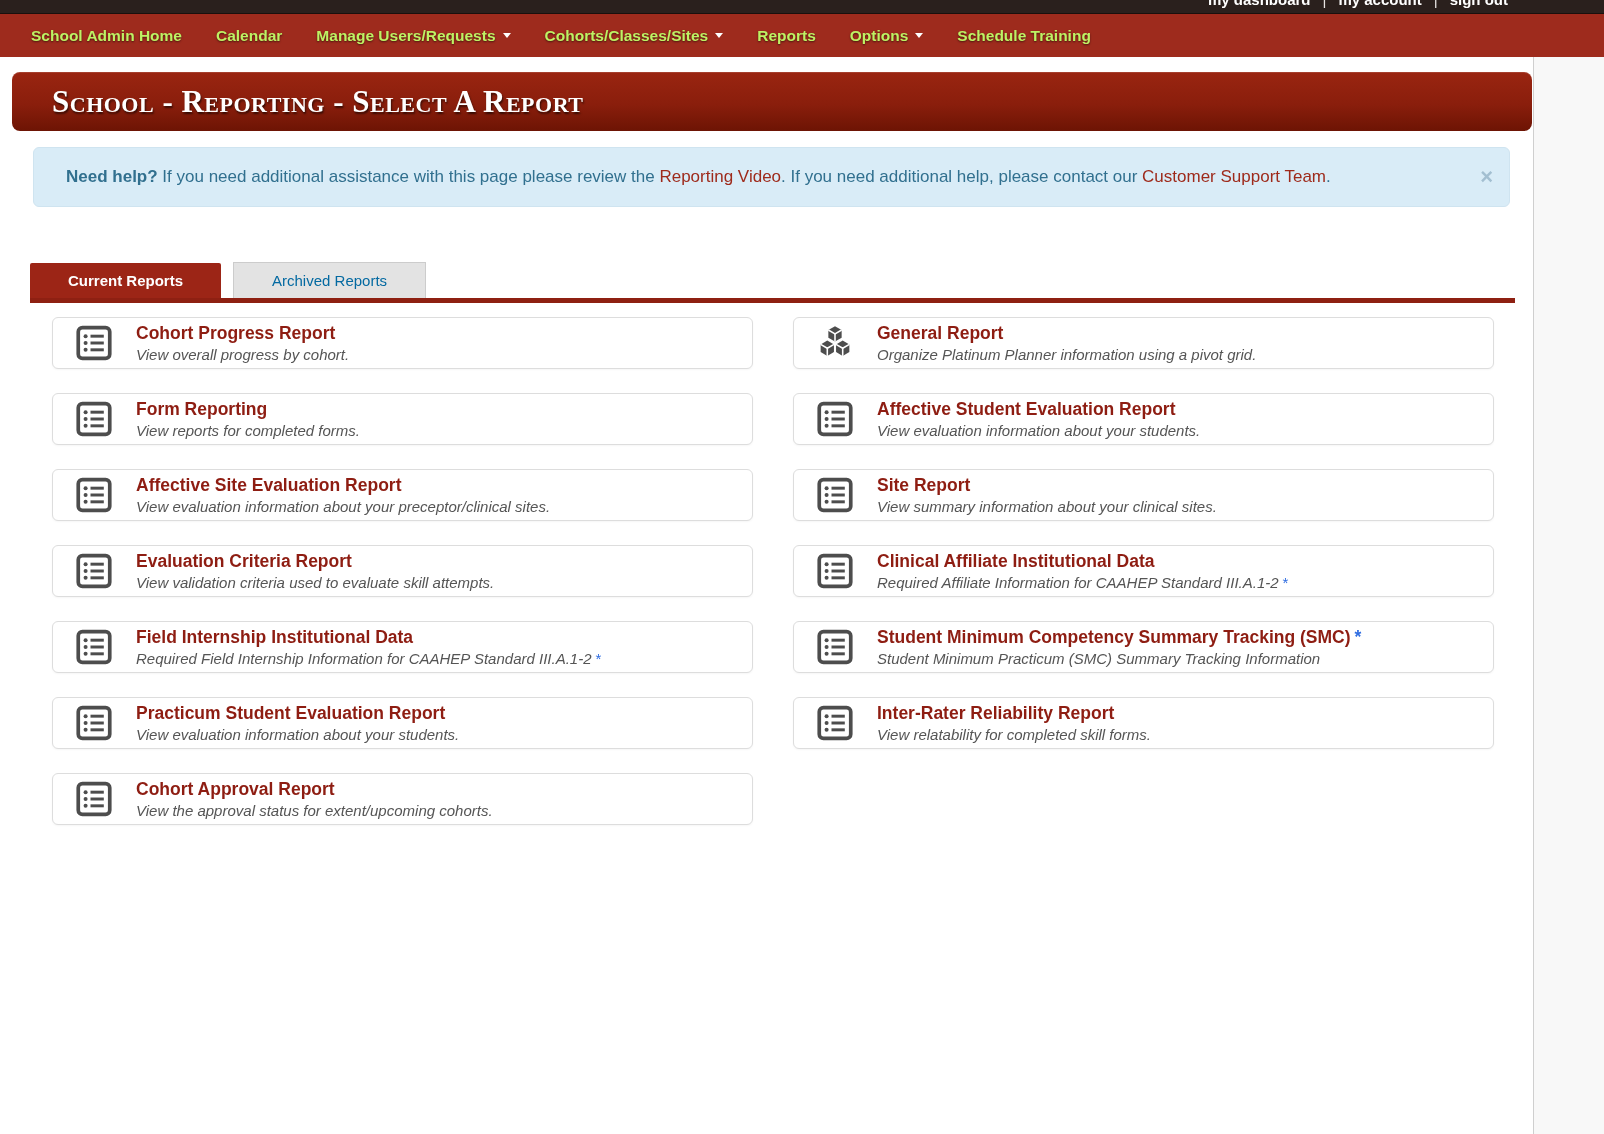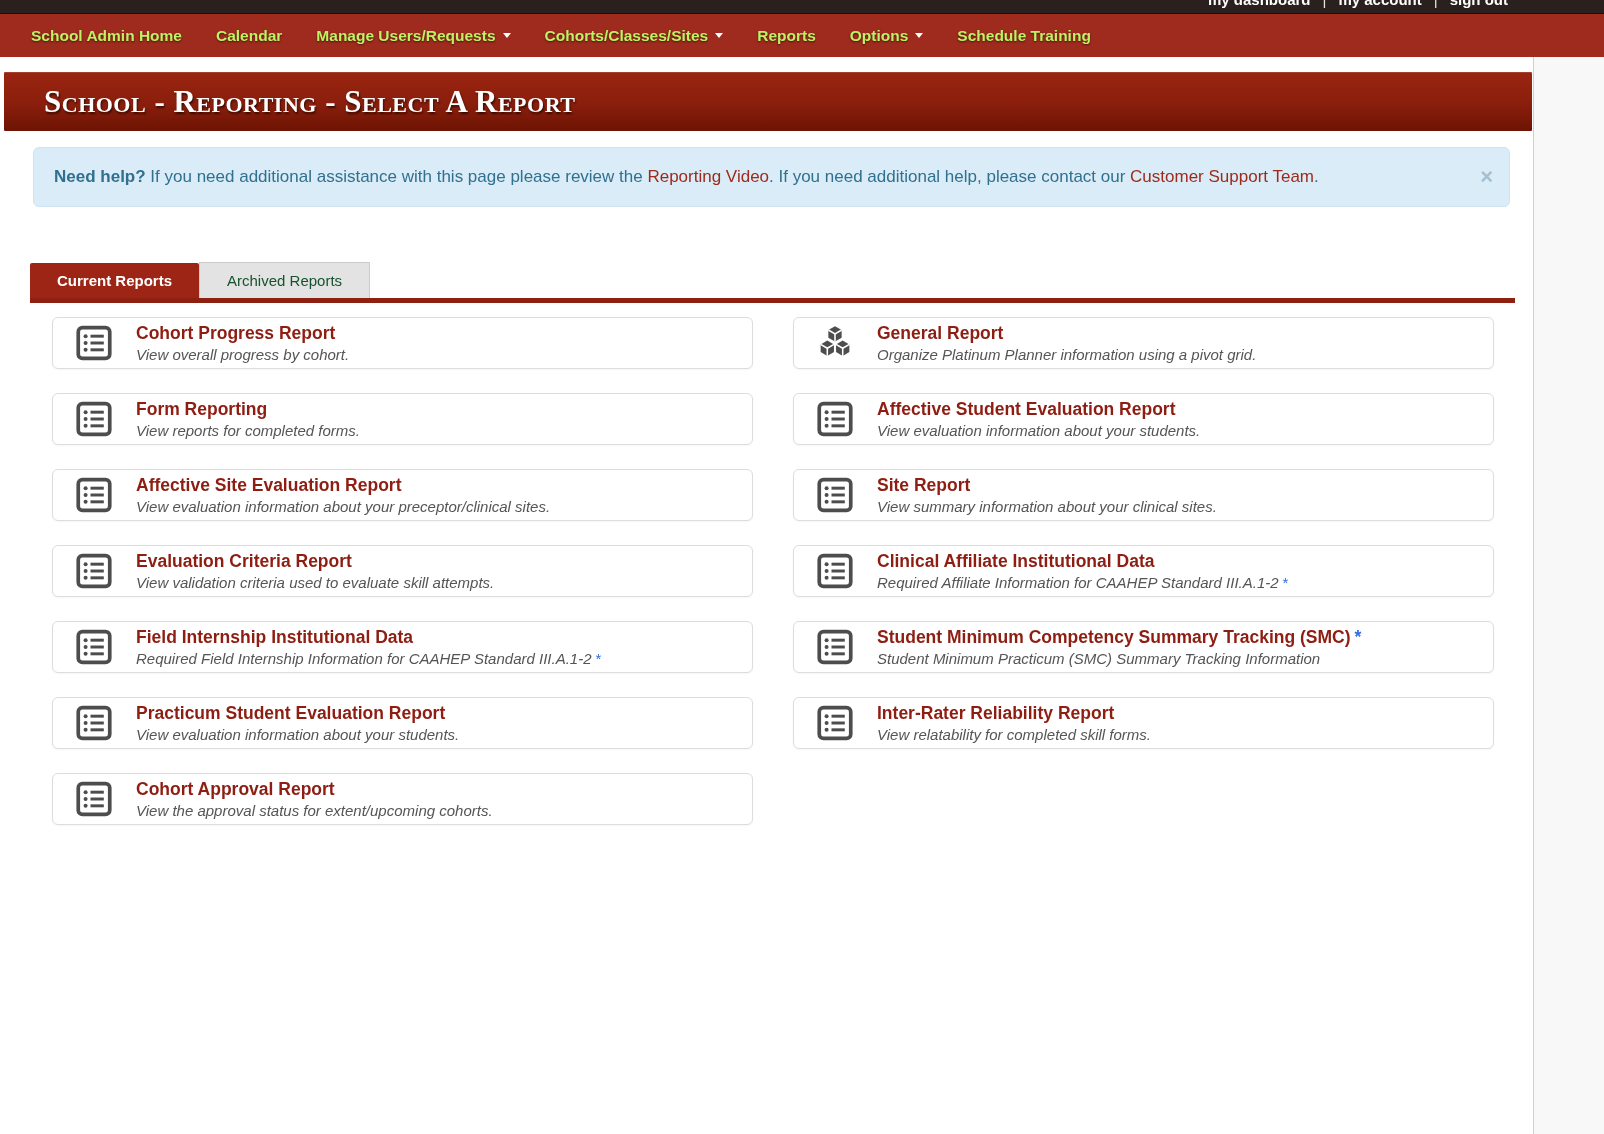--- a/index.html
+++ b/index.html
@@ -23,46 +23,46 @@
     border-left: 4.5px solid transparent; border-right: 4.5px solid transparent;
     border-top: 5px solid #fff; }
 
   
   .gutter { position: absolute; top: 57px; right: 0; bottom: 0; width: 71px;
     background: #f8f8f8; border-left: 1px solid #cfcfcf; }
 
   .content { width: 1533px; position: relative; }
 
   
-  .banner { margin: 15px 1px 0 4px; height: 59px; border-radius: 1px;
+  .banner { margin: 15px 1px 0 12px; height: 59px; border-radius: 8px;
     background: linear-gradient(180deg, #9a2511 0%, #8a1e0c 55%, #6d1404 100%);
     display: flex; align-items: center; padding-left: 40px;
     box-shadow: inset 0 1px 0 rgba(255,255,255,.12); }
   .banner-title { color: #fff; font-family: "Liberation Serif", serif;
     font-variant: small-caps; font-weight: 700; font-size: 31px; letter-spacing: .5px;
     text-shadow: 1px 2px 2px rgba(0,0,0,.6); }
 
   
   .alert { margin: 16px 23px 0 33px; height: 60px; background: #d9ecf7;
     border: 1px solid #cfe4f0; border-radius: 6px; display: flex; align-items: center;
-    padding: 0 20px 0 20px; position: relative; }
+    padding: 0 20px 0 32px; position: relative; }
   .alert-text { color: #31708f; font-size: 17px; }
   .alert-text strong { font-weight: 700; }
   .alert-text a { color: #9e2a1b; text-decoration: none; cursor: pointer; }
   .alert-close { position: absolute; right: 16px; top: 50%; transform: translateY(-50%);
     color: #a3bfd1; font-size: 22px; font-weight: 700; cursor: pointer; line-height: 1; }
 
   
   .tabs-row { margin: 55px 18px 0 30px; display: flex; align-items: flex-end;
     border-bottom: 5px solid #8e2012; }
-  .tab { font-size: 15px; padding: 9px 27px; cursor: pointer; white-space: nowrap; }
+  .tab { font-size: 15px; padding: 9px 38px; cursor: pointer; white-space: nowrap; }
   .tab.active { background: #9c2516; color: #fff; font-weight: 700;
     border-radius: 2px 2px 0 0; }
-  .tab.inactive { background: #e3e3e3; color: #14532d;
-    border: 1px solid #ccc; border-bottom: none; }
+  .tab.inactive { background: #e3e3e3; color: #0369a1;
+    border: 1px solid #ccc; border-bottom: none; margin-left: 12px; }
 
   
   .grid { margin: 14px 0 0 52px; display: grid; grid-template-columns: 701px 701px;
     column-gap: 40px; row-gap: 24px; }
   .card { background: #fff; border: 1px solid #ddd; border-radius: 6px; height: 52px;
     display: flex; align-items: center; padding-left: 20px; cursor: pointer;
     box-shadow: 0 1px 2px rgba(0,0,0,.04); }
   .card-icon { width: 42px; height: 42px; color: #4d4d4d; flex: 0 0 auto; }
   .card-icon svg { width: 42px; height: 42px; display: block; }
   .card-body { margin-left: 21px; }

